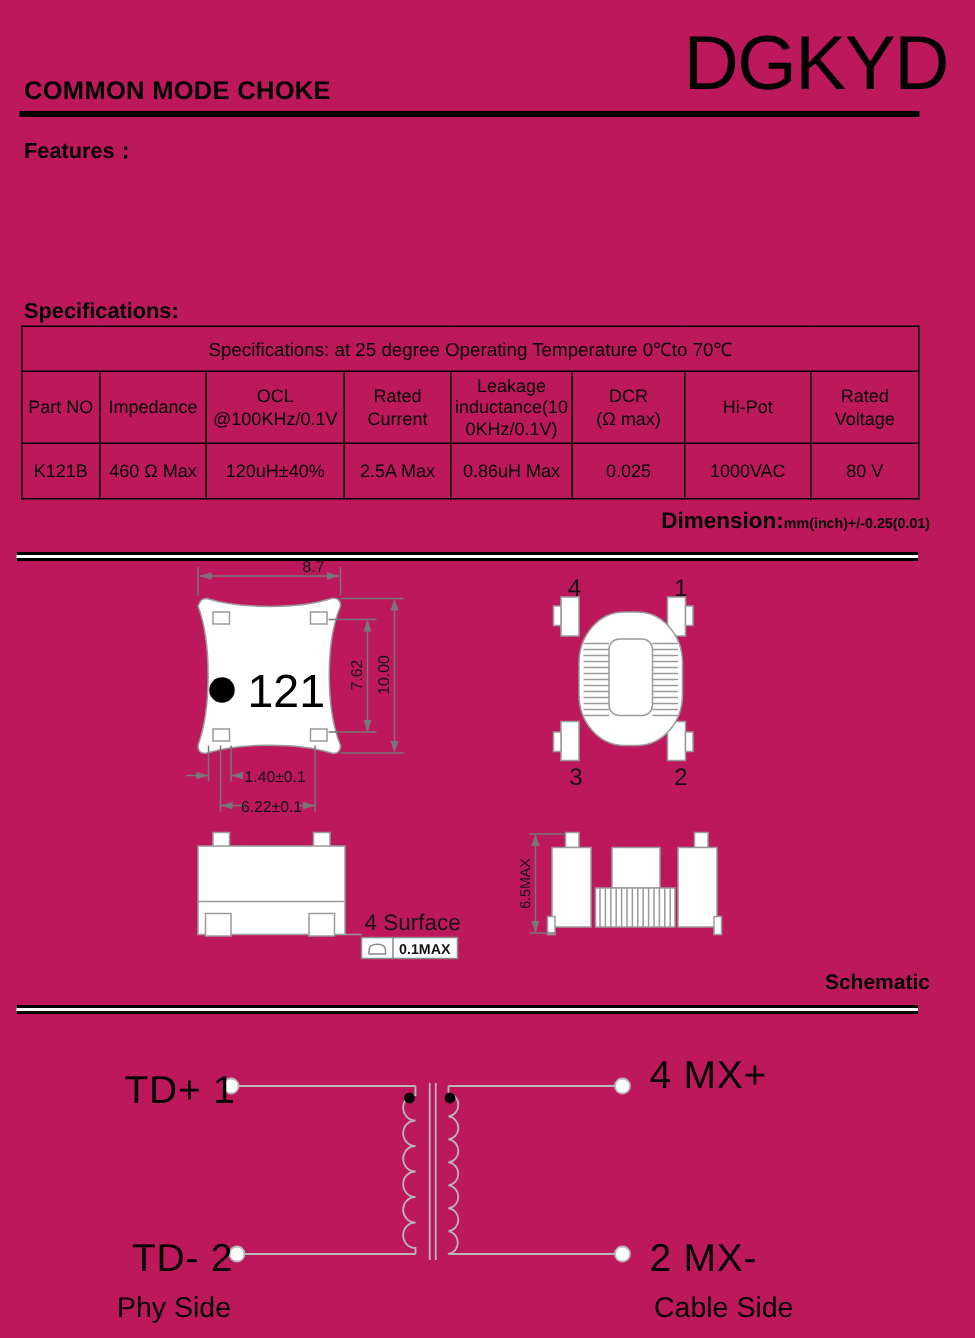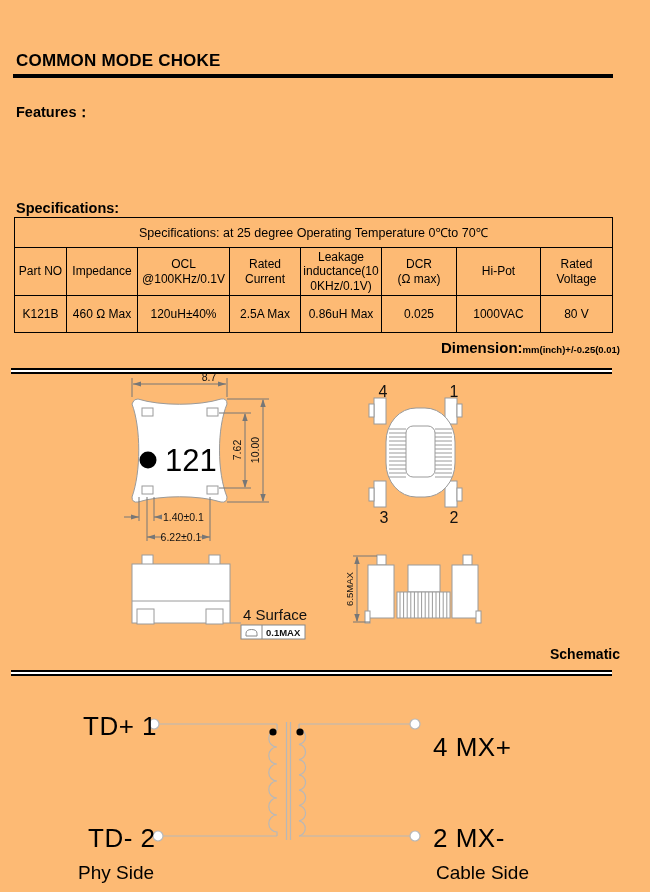--- a/index.html
+++ b/index.html
@@ -1,26 +1,26 @@
 <!DOCTYPE html>
 <html><head>
 <meta charset="utf-8">
 <style>
   html,body{margin:0;padding:0;background:#fff;}
-  .page{position:relative;width:650px;height:892px;background:#fdba74;overflow:hidden;
+  .page{position:relative;width:650px;height:892px;background:#be185d;overflow:hidden;
         font-family:"Liberation Sans",sans-serif;color:#000;}
   .abs{position:absolute;}
 
   
   .doc-title{left:16px;top:51px;font-size:17px;font-weight:bold;letter-spacing:.2px;}
   .brand{left:400px;top:12px;width:232px;text-align:right;font-size:51px;font-weight:400;letter-spacing:-1px;}
   .header-rule{left:13px;top:74px;width:600px;height:4px;background:#000;}
 
   
-  .features-heading{left:16px;top:91px;font-size:14.5px;font-weight:bold;margin-top:12px;}
+  .features-heading{left:16px;top:91px;font-size:14.5px;font-weight:bold;}
   .features-list{left:71px;top:112px;list-style:none;margin:0;padding:0;font-size:11px;}
   .features-list li{display:flex;align-items:center;gap:9px;height:17px;}
   .bullet{width:5px;height:5px;border-radius:50%;background:#000;flex:0 0 auto;}
 
   
   .specs-heading{left:16px;top:200px;font-size:14.5px;font-weight:bold;}
   .spec-table{left:14px;top:217px;width:599px;border-collapse:collapse;border:1.5px solid #000;
               font-size:12px;table-layout:fixed;}
   .spec-table td,.spec-table th{border:1px solid #000;text-align:center;vertical-align:middle;
               font-weight:normal;padding:0 1px;}
@@ -42,20 +42,21 @@
   .schem-label{font-size:26px;letter-spacing:.5px;}
   .side-label{font-size:19px;}
   svg{display:block;}
 </style>
 </head>
 <body>
 
 <div class="page">
 
   <div class="abs doc-title">COMMON MODE CHOKE</div>
+  <div class="abs brand">DGKYD</div>
   <div class="abs header-rule"></div>
 
   <div class="abs features-heading">Features：</div>
 
   <div class="abs specs-heading">Specifications:</div>
   <table class="abs spec-table">
     <colgroup>
       <col style="width:52px">
         <col style="width:71px">
         <col style="width:92px">
@@ -237,18 +238,18 @@
       <circle cx="158" cy="836" r="5" fill="#fff"></circle>
       <circle cx="415" cy="724" r="5" fill="#fff"></circle>
       <circle cx="415" cy="836" r="5" fill="#fff"></circle>
     </g>
     <circle cx="273" cy="732" r="3.6" fill="#000"></circle>
     <circle cx="300" cy="732" r="3.6" fill="#000"></circle>
   </svg>
 
   <div class="abs schem-label" style="left:83px;top:711px">TD+ 1</div>
   <div class="abs schem-label" style="left:88px;top:823px">TD- 2</div>
-  <div class="abs schem-label" style="left:433px;top:732px">4 MX+</div>
+  <div class="abs schem-label" style="left:433px;top:701px">4 MX+</div>
   <div class="abs schem-label" style="left:433px;top:823px">2 MX-</div>
   <div class="abs side-label" style="left:78px;top:862px">Phy Side</div>
   <div class="abs side-label" style="left:436px;top:862px">Cable Side</div>
 
 </div>
 
 </body></html>

